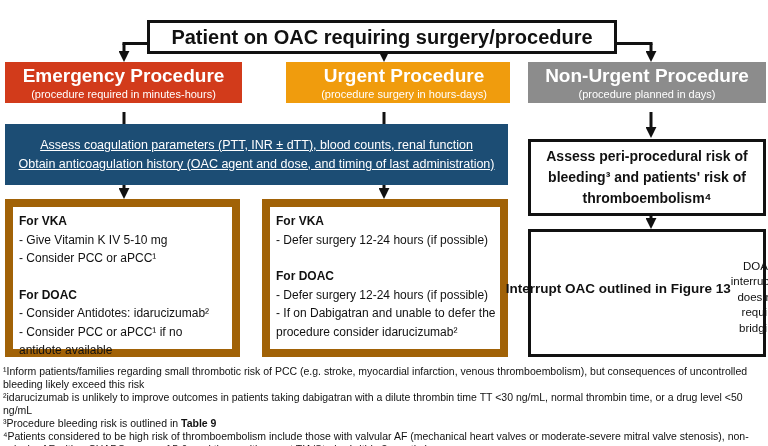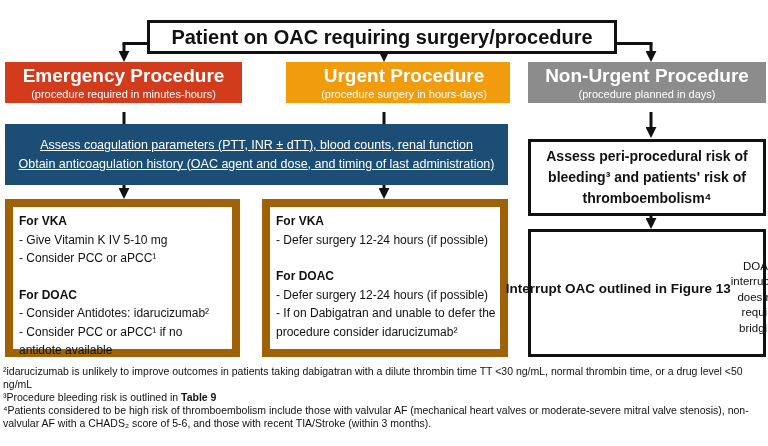--- a/index.html
+++ b/index.html
@@ -128,18 +128,19 @@
     <div>- Defer surgery 12-24 hours (if possible)</div>
     <div>- If on Dabigatran and unable to defer the procedure consider idarucizumab²</div>
   </div>
 
   <div class="box interrupt-box">
     <div class="it">Interrupt OAC outlined in Figure 13</div>
     <div class="ip ip2">DOAC interruption does not require bridging</div>
   </div>
 
   <div class="footnotes">
+    <div><span>¹Inform patients/families regarding small thrombotic risk of PCC (e.g. stroke, myocardial infarction, venous thromboembolism), but consequences of uncontrolled bleeding likely exceed this risk</span></div>
     <div><span>²idarucizumab is unlikely to improve outcomes in patients taking dabigatran with a dilute thrombin time TT &lt;30 ng/mL, normal thrombin time, or a drug level &lt;50 ng/mL</span></div>
     <div><span>³Procedure bleeding risk is outlined in </span><b>Table 9</b></div>
     <div><span>⁴Patients considered to be high risk of thromboembolism include those with valvular AF (mechanical heart valves or moderate-severe mitral valve stenosis), non-valvular AF with a CHADS₂ score of 5-6, and those with recent TIA/Stroke (within 3 months).</span></div>
   </div>
 
 </div>
 
 </body></html>

